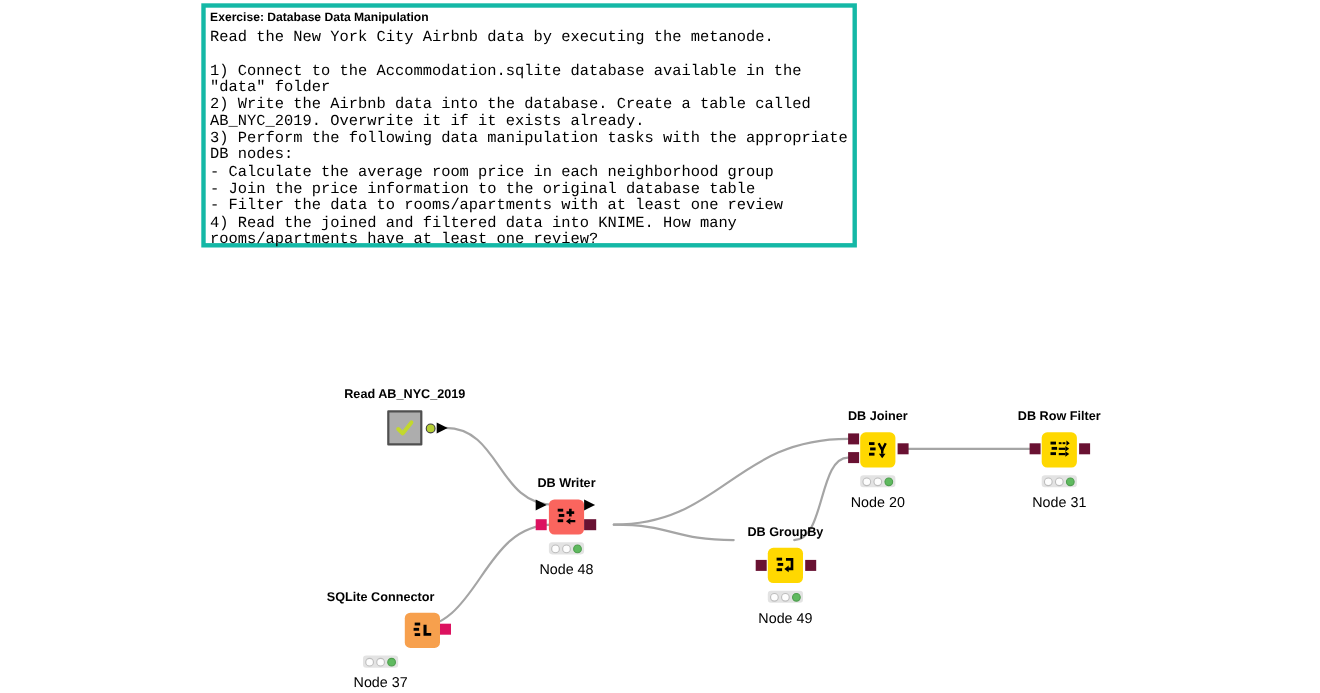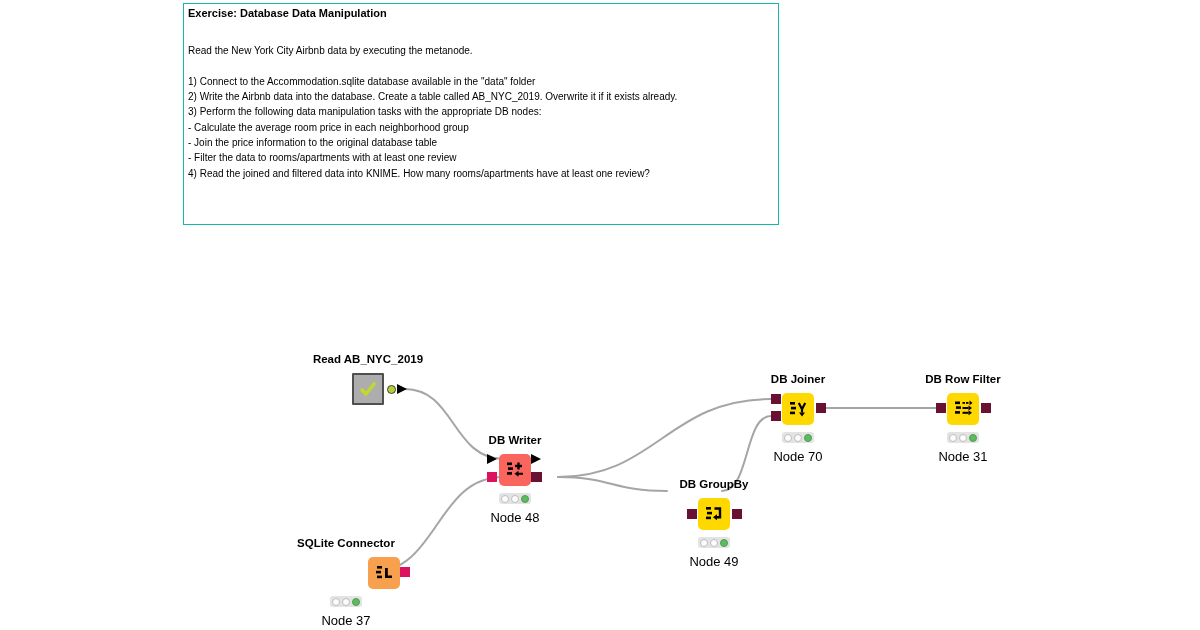--- a/index.html
+++ b/index.html
@@ -4,24 +4,24 @@
 <style>
   * { margin:0; padding:0; box-sizing:border-box; }
   html,body { background:#fff; }
   .canvas {
     position:relative; width:1200px; height:630px; overflow:hidden;
     background:#fff; font-family:"Liberation Sans", sans-serif; color:#000;
   }
   
   .annotation {
     position:absolute; left:183px; top:3px; width:596px; height:222px;
-    border:1px solid #14b8a6; background:#fff; padding:2px 4px;
+    border:4px solid #14b8a6; background:#fff; padding:2px 4px;
   }
   .ann-title { font-size:11px; font-weight:bold; line-height:15.3px; }
-  .ann-body  { font-size:10px; line-height:15.3px; white-space:pre-line; margin-top:22px; }
+  .ann-body  { font-size:14px; line-height:15.3px; white-space:pre-line; margin-top:3px;font-family:Liberation Mono, monospace; }
   
   svg.wires { position:absolute; left:0; top:0; z-index:1; }
   svg.wires path { stroke:#A5A5A5; stroke-width:2; fill:none; stroke-linecap:round; }
   
   .node { position:absolute; width:32px; height:32px; z-index:2; }
   .node-body {
     width:32px; height:32px; border-radius:5px;
     display:flex; align-items:center; justify-content:center; position:relative;
   }
   .body-yellow { background:#FFD800; }
@@ -182,21 +182,21 @@
       </svg>
       <div class="port port-data" style="left:-11px; top:1px;"></div>
       <div class="port port-data" style="left:-11px; top:18px;"></div>
       <div class="port port-data" style="right:-12px; top:10px;"></div>
     </div>
     <div class="traffic">
       <span class="dot dot-off"></span>
       <span class="dot dot-off"></span>
       <span class="dot dot-on"></span>
     </div>
-    <div class="node-label">Node 70</div>
+    <div class="node-label">Node 20</div>
   </div>
 
   <div class="node" style="left:947px; top:393px;">
     <div class="node-title">DB Row Filter</div>
     <div class="node-body body-yellow">
       <svg class="icon-box" viewBox="0 0 20 20">
         <g fill="#000">
           <rect x="2" y="2.5" width="5" height="2.6"></rect>
           <rect x="3" y="7.3" width="5" height="2.6"></rect>
           <rect x="2" y="12.1" width="5" height="2.6"></rect>

